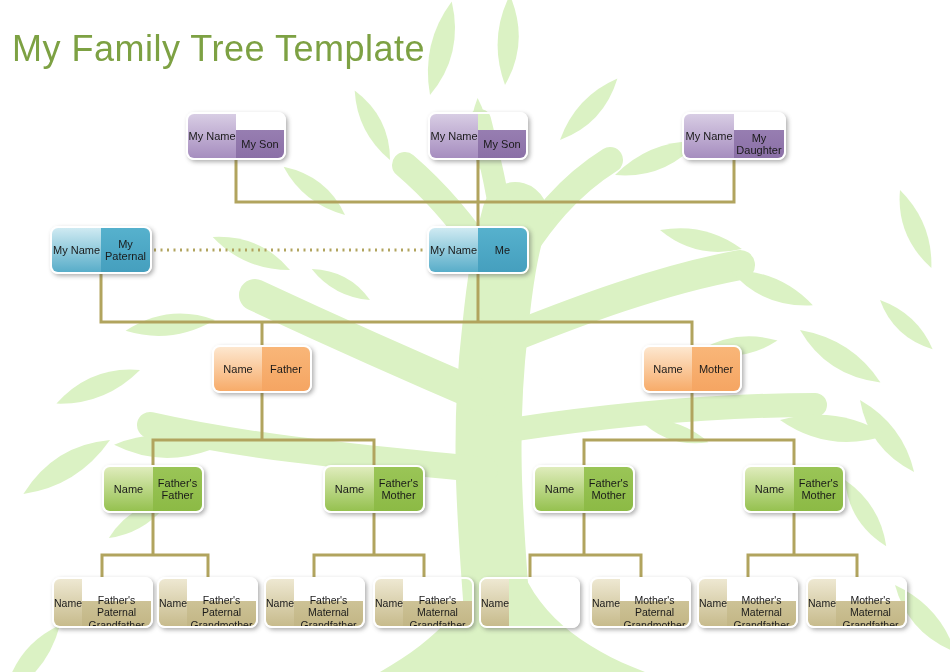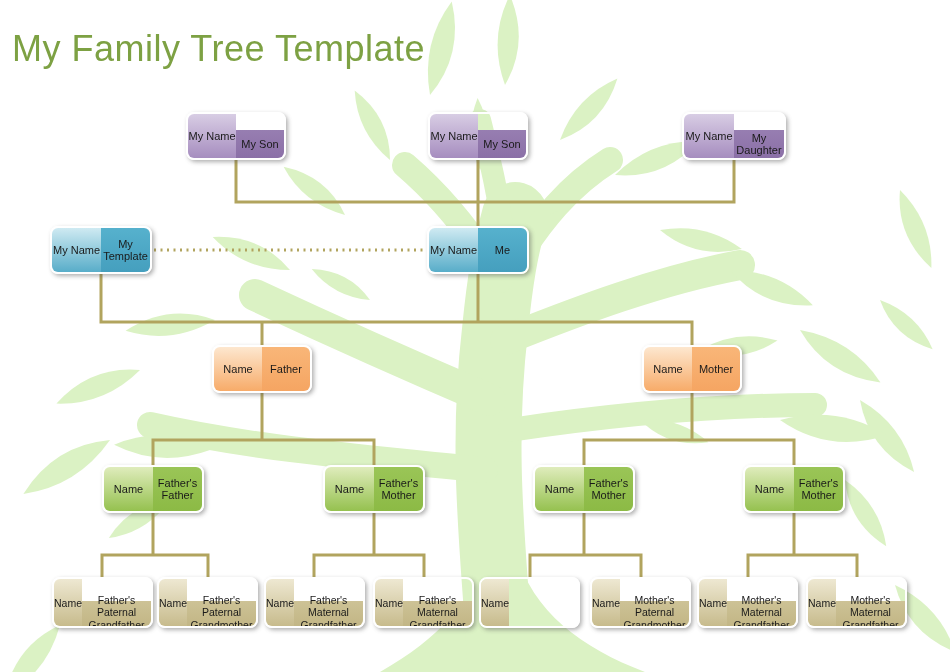--- a/index.html
+++ b/index.html
@@ -121,21 +121,21 @@
     <div class="node-top">My Name</div>
     <div class="node-bottom">My Son</div>
   </div>
   <div class="node purple" style="left:682px;top:112px;width:104px">
     <div class="node-top">My Name</div>
     <div class="node-bottom">My Daughter</div>
   </div>
 
   <div class="node blue" style="left:50px;top:226px;width:102px">
     <div class="node-top">My Name</div>
-    <div class="node-bottom">My Template</div>
+    <div class="node-bottom">My Paternal</div>
   </div>
   <div class="node blue" style="left:427px;top:226px;width:102px">
     <div class="node-top">My Name</div>
     <div class="node-bottom">Me</div>
   </div>
 
   <div class="node orange" style="left:212px;top:345px">
     <div class="node-top">Name</div>
     <div class="node-bottom">Father</div>
   </div>

